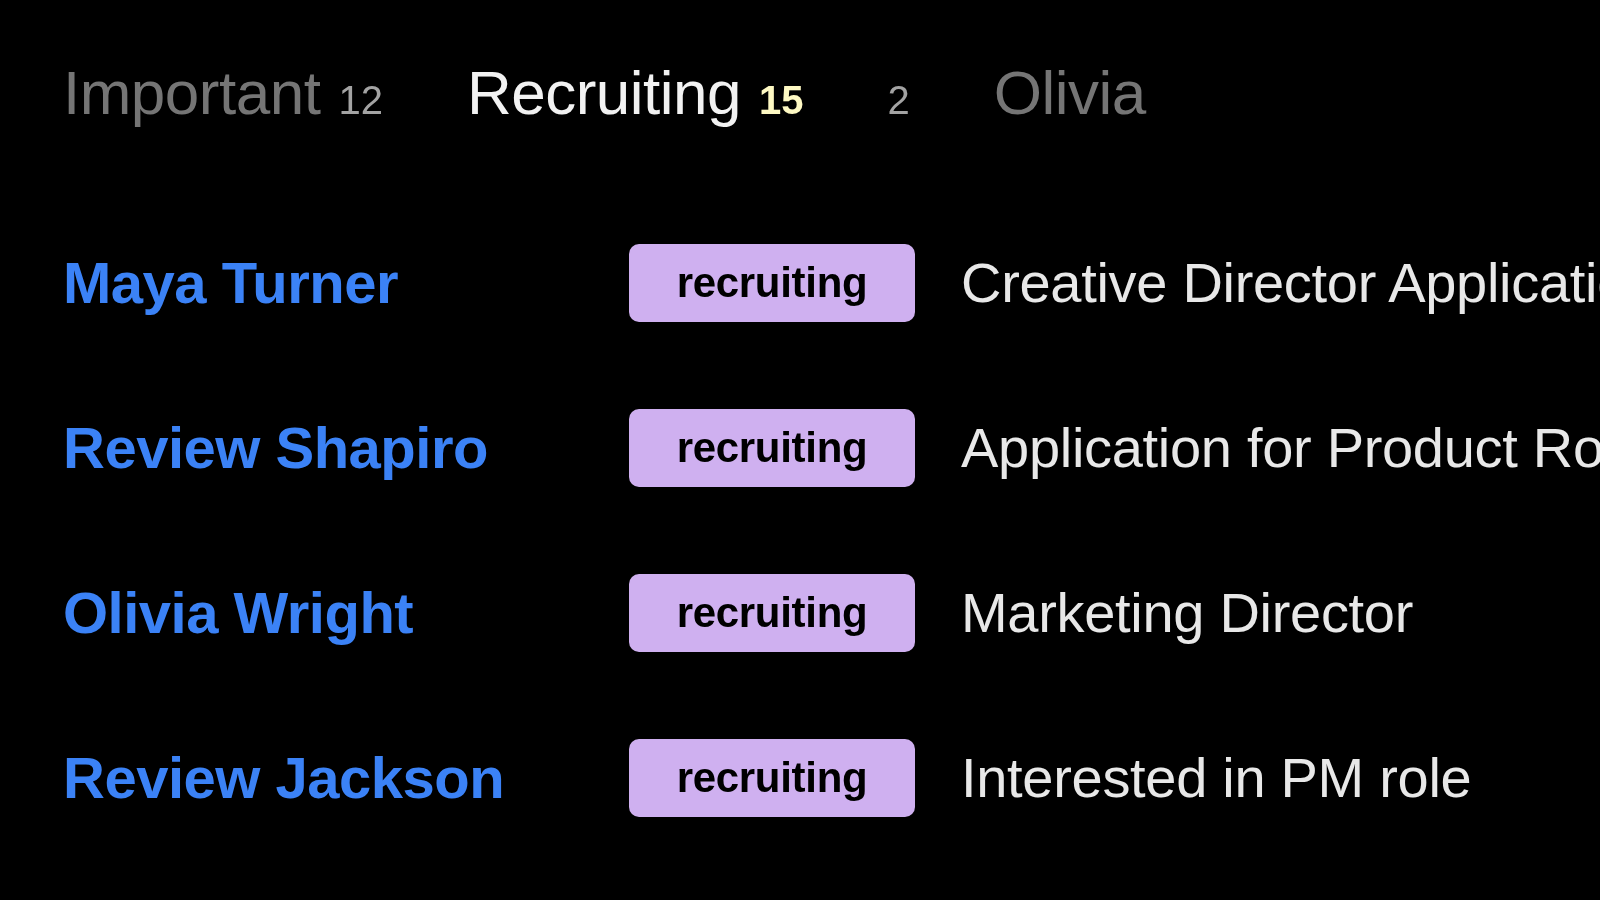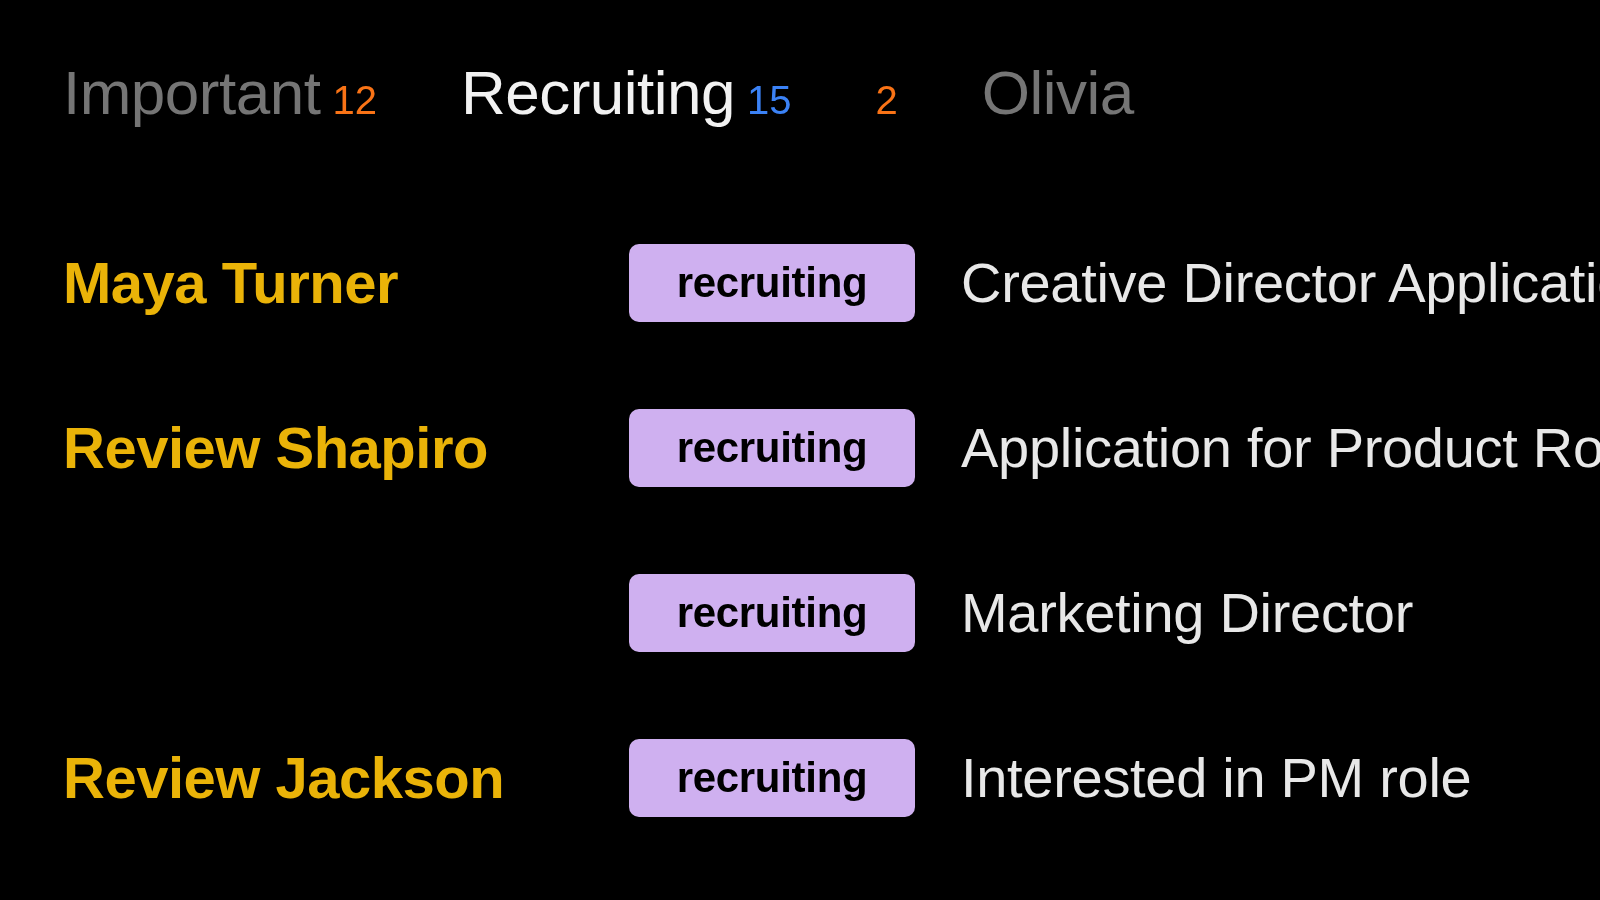--- a/index.html
+++ b/index.html
@@ -31,44 +31,44 @@
     top: 62px;
     height: 96px;
     display: flex;
     align-items: baseline;
     gap: 84px;
     white-space: nowrap;
   }
   .tab {
     display: flex;
     align-items: baseline;
-    gap: 12px;
+    gap: 18px;
     white-space: nowrap;
     cursor: pointer;
   }
   .tab-label {
     font-size: 62px;
     font-weight: 400;
     line-height: 1;
     color: #757575;
     letter-spacing: -0.5px;
   }
   .tab-count {
     font-size: 40px;
     font-weight: 500;
     line-height: 1;
-    color: #f97316;
+    color: #a3a3a3;
   }
   .tab.is-active .tab-label {
     color: #f2f2f2;
     font-weight: 400;
   }
   .tab.is-active .tab-count {
-    color: #3b82f6;
-    font-weight: 400;
+    color: #fef9c3;
+    font-weight: 700;
   }
 
   
   .list {
     position: absolute;
     left: 0;
     top: 200px;
     width: 1600px;
   }
   .row {
@@ -78,21 +78,21 @@
     align-items: center;
     white-space: nowrap;
     cursor: pointer;
   }
   .row-sender {
     position: absolute;
     left: 63px;
     font-size: 58px;
     font-weight: 700;
     line-height: 1;
-    color: #eab308;
+    color: #3b82f6;
     letter-spacing: -0.5px;
   }
   .row-badge {
     position: absolute;
     left: 629px;
     width: 286px;
     height: 78px;
     box-sizing: border-box;
     background: #cfb0f0;
     border-radius: 10px;
@@ -156,20 +156,21 @@
 
     <div class="row">
       <span class="row-sender">Review Shapiro</span>
       <span class="row-badge">
         <span class="row-badge-text">recruiting</span>
       </span>
       <span class="row-subject">Application for Product Role</span>
     </div>
 
     <div class="row">
+      <span class="row-sender">Olivia Wright</span>
       <span class="row-badge">
         <span class="row-badge-text">recruiting</span>
       </span>
       <span class="row-subject">Marketing Director</span>
     </div>
 
     <div class="row">
       <span class="row-sender">Review Jackson</span>
       <span class="row-badge">
         <span class="row-badge-text">recruiting</span>

